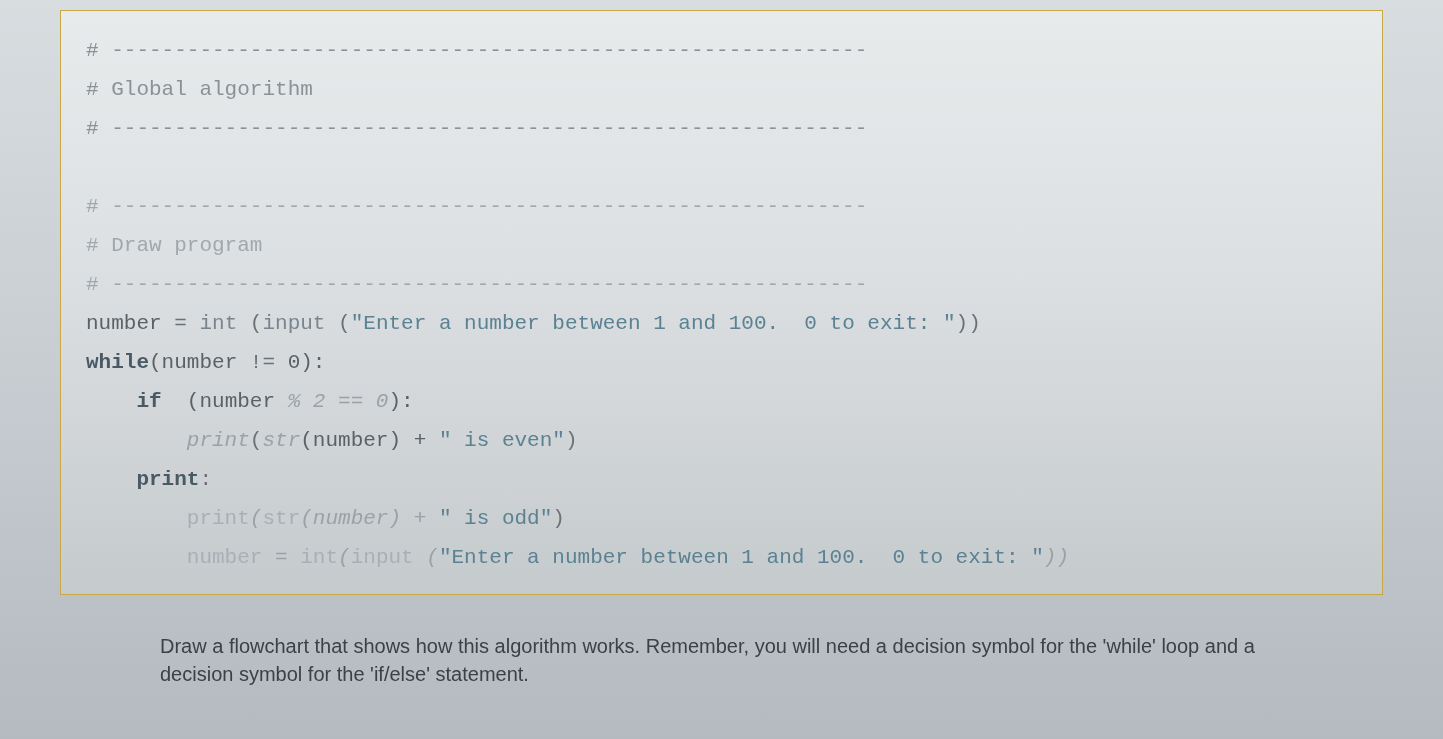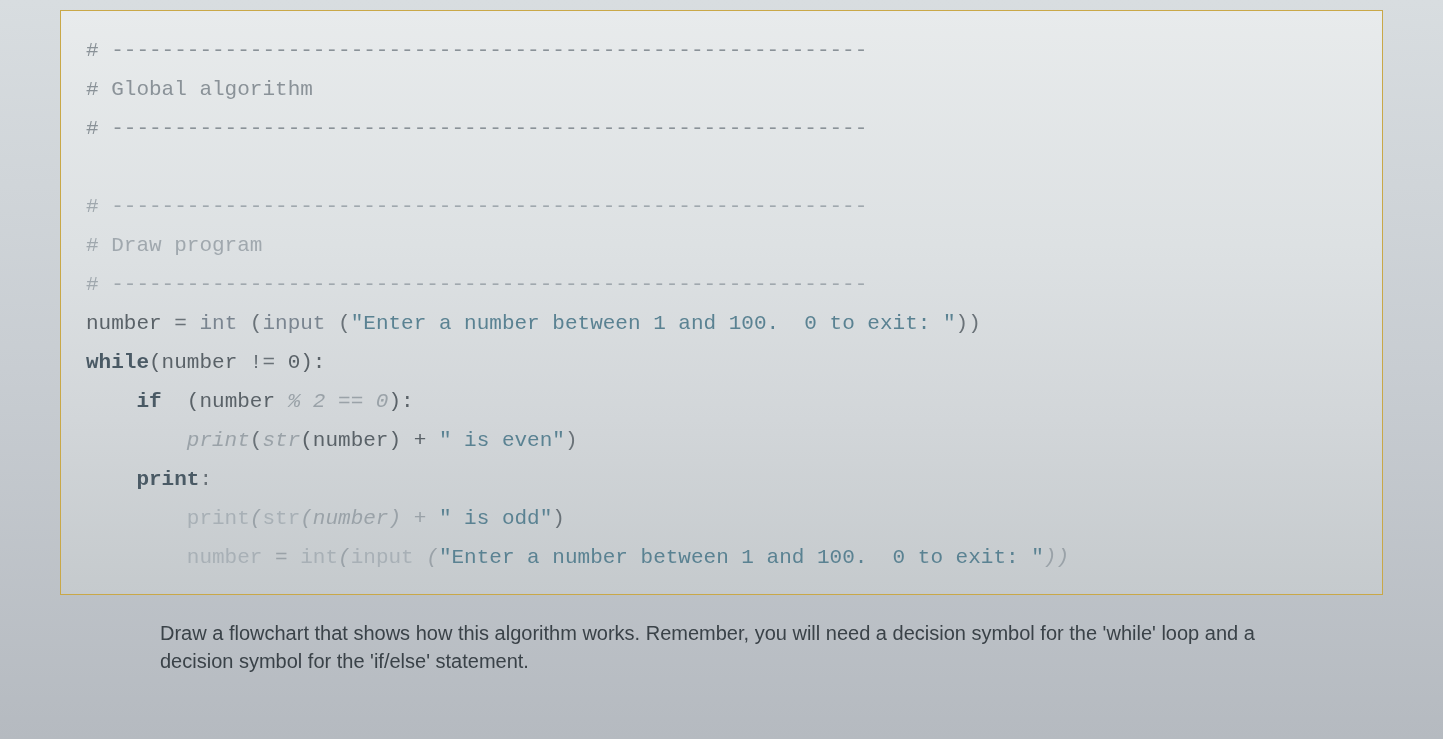--- a/index.html
+++ b/index.html
@@ -56,21 +56,21 @@
       color: #5a6268;
     }
     .faded {
       color: #9aa2a8;
       font-style: italic;
     }
     .faded2 {
       color: #a8b0b6;
     }
     .instruction {
-      margin-top: 24px;
+      margin-top: 37px;
       margin-left: 100px;
       margin-right: 80px;
       font-family: Arial, Helvetica, sans-serif;
       font-size: 20px;
       color: #3a4248;
       line-height: 28px;
     }
     .empty-line {
       height: 39px;
     }

